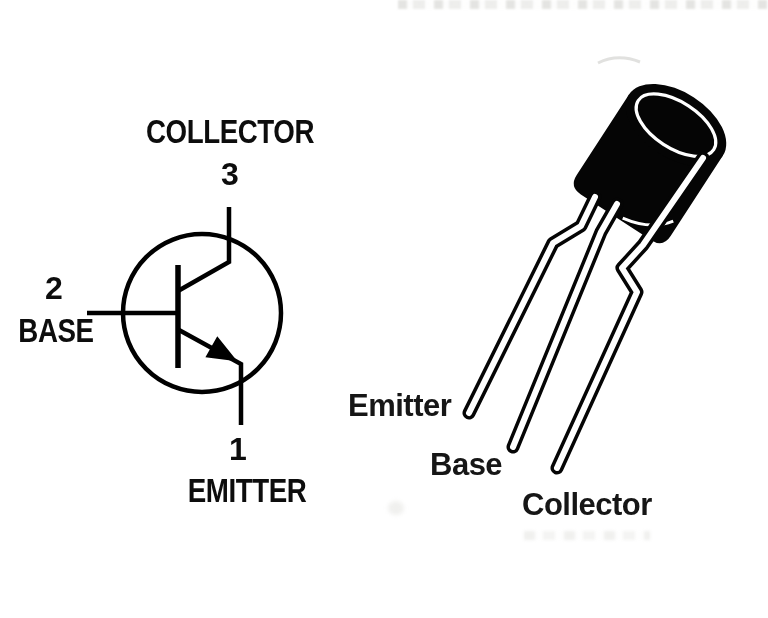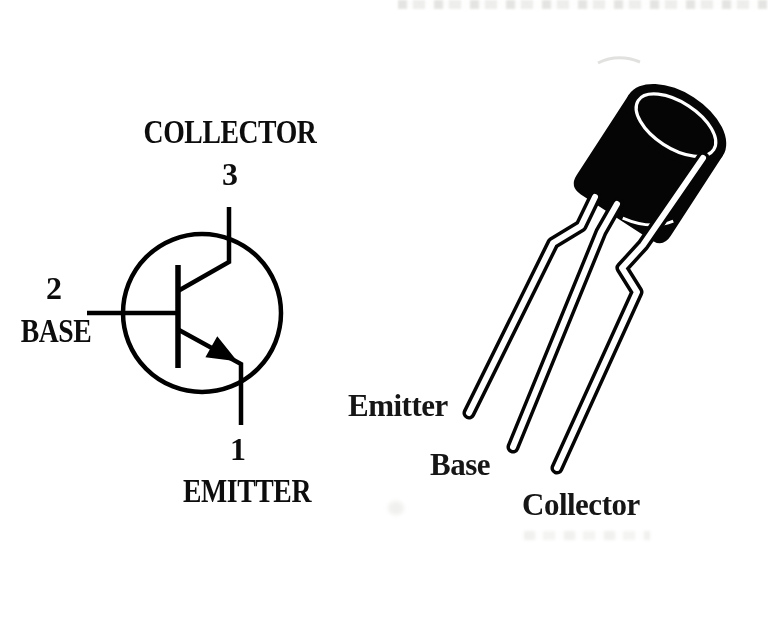--- a/index.html
+++ b/index.html
@@ -1,21 +1,21 @@
 <!DOCTYPE html>
 <html><head>
 <meta charset="utf-8">
 <style>
   html,body{margin:0;padding:0;}
   .stage{
     position:relative;
     width:768px;height:618px;
     background:#ffffff;
     overflow:hidden;
-    font-family:Liberation Serif, serif;
+    font-family:Liberation Sans, sans-serif;
   }
   svg.layer{position:absolute;left:0;top:0;width:768px;height:618px;}
   
   .sym-label{
     position:absolute;
     font-weight:700;font-size:33px;line-height:34px;
     color:#0d0d0d;text-align:center;
     letter-spacing:-0.5px;white-space:nowrap;
     transform:scaleX(0.84);transform-origin:50% 50%;
   }

